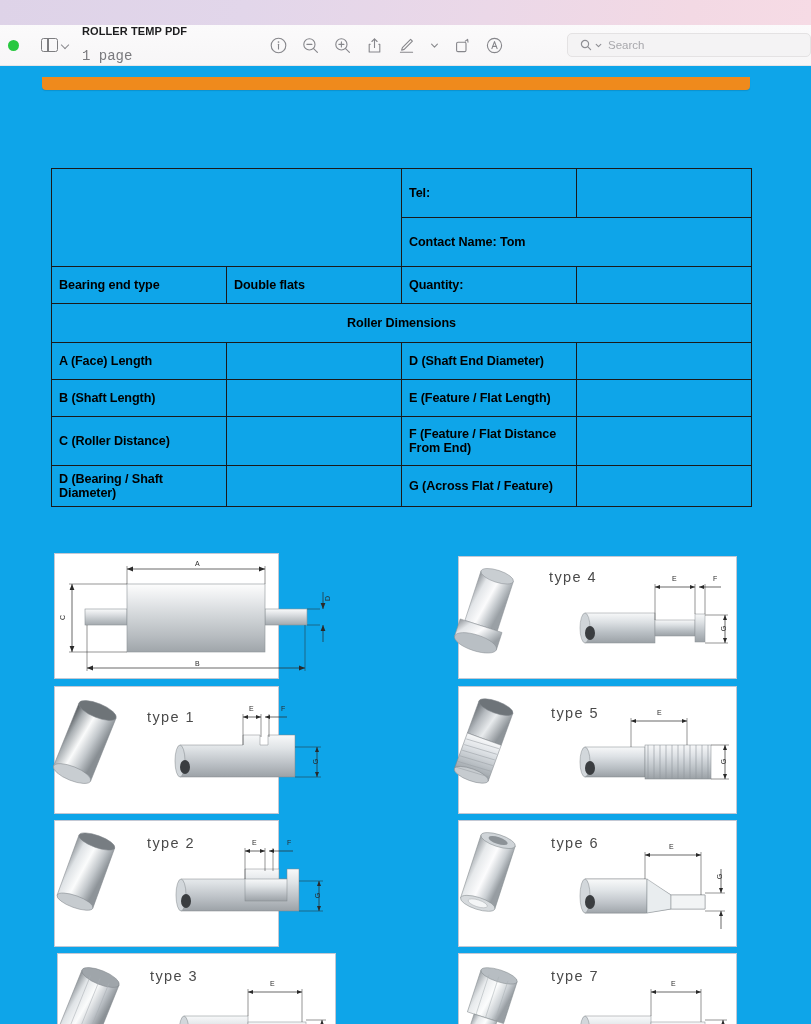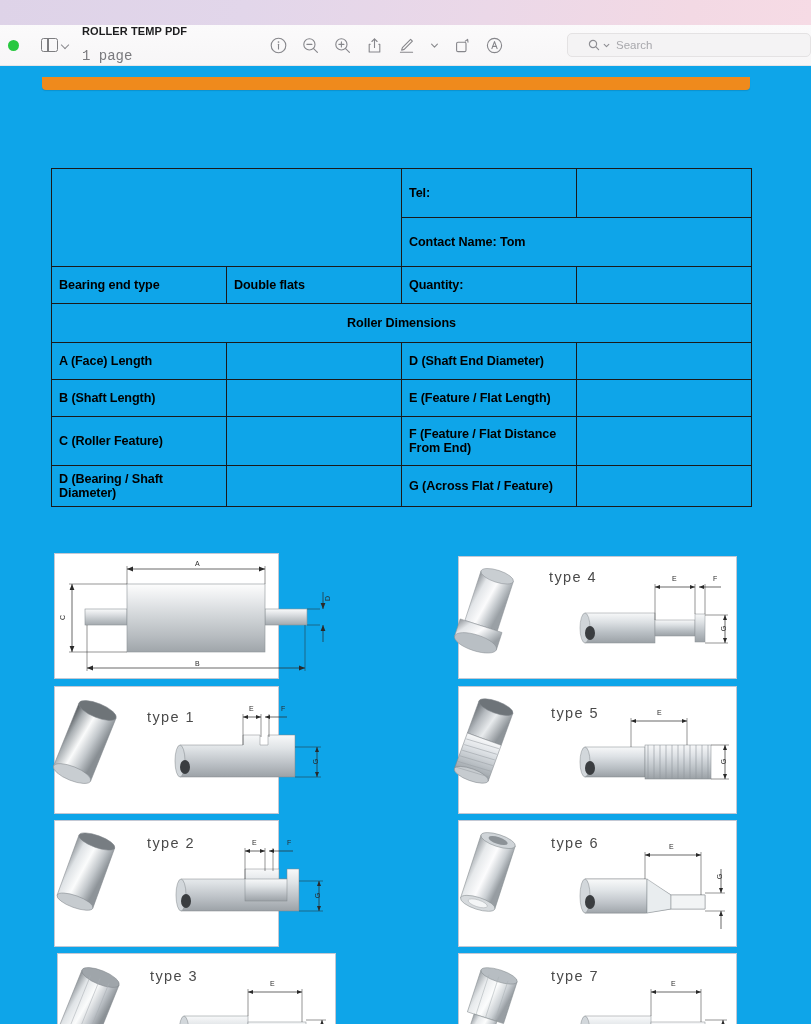--- a/index.html
+++ b/index.html
@@ -129,21 +129,21 @@
     position: absolute;
     right: 0px;
     top: 8px;
     width: 244px;
     height: 24px;
     background: #f4f3f4;
     border: 1px solid #e4e2e3;
     border-radius: 5px;
     display: flex;
     align-items: center;
-    padding-left: 20px;
+    padding-left: 12px;
     gap: 3px;
   }
   .search-ph {
     font-size: 11.5px;
     color: #a8a8ac;
     margin-left: 3px;
   }
 
   
   .doc-area {
@@ -375,21 +375,21 @@
             <td>D (Shaft End Diameter)</td>
             <td class="cell-blank"></td>
           </tr>
           <tr>
             <td style="height:37px">B (Shaft Length)</td>
             <td class="cell-blank"></td>
             <td>E (Feature / Flat Length)</td>
             <td class="cell-blank"></td>
           </tr>
           <tr>
-            <td style="height:49px">C (Roller Feature)</td>
+            <td style="height:49px">C (Roller Distance)</td>
             <td class="cell-blank"></td>
             <td>F (Feature / Flat Distance From End)</td>
             <td class="cell-blank"></td>
           </tr>
           <tr>
             <td style="height:37px">D (Bearing / Shaft Diameter)</td>
             <td class="cell-blank"></td>
             <td>G (Across Flat / Feature)</td>
             <td class="cell-blank"></td>
           </tr>

